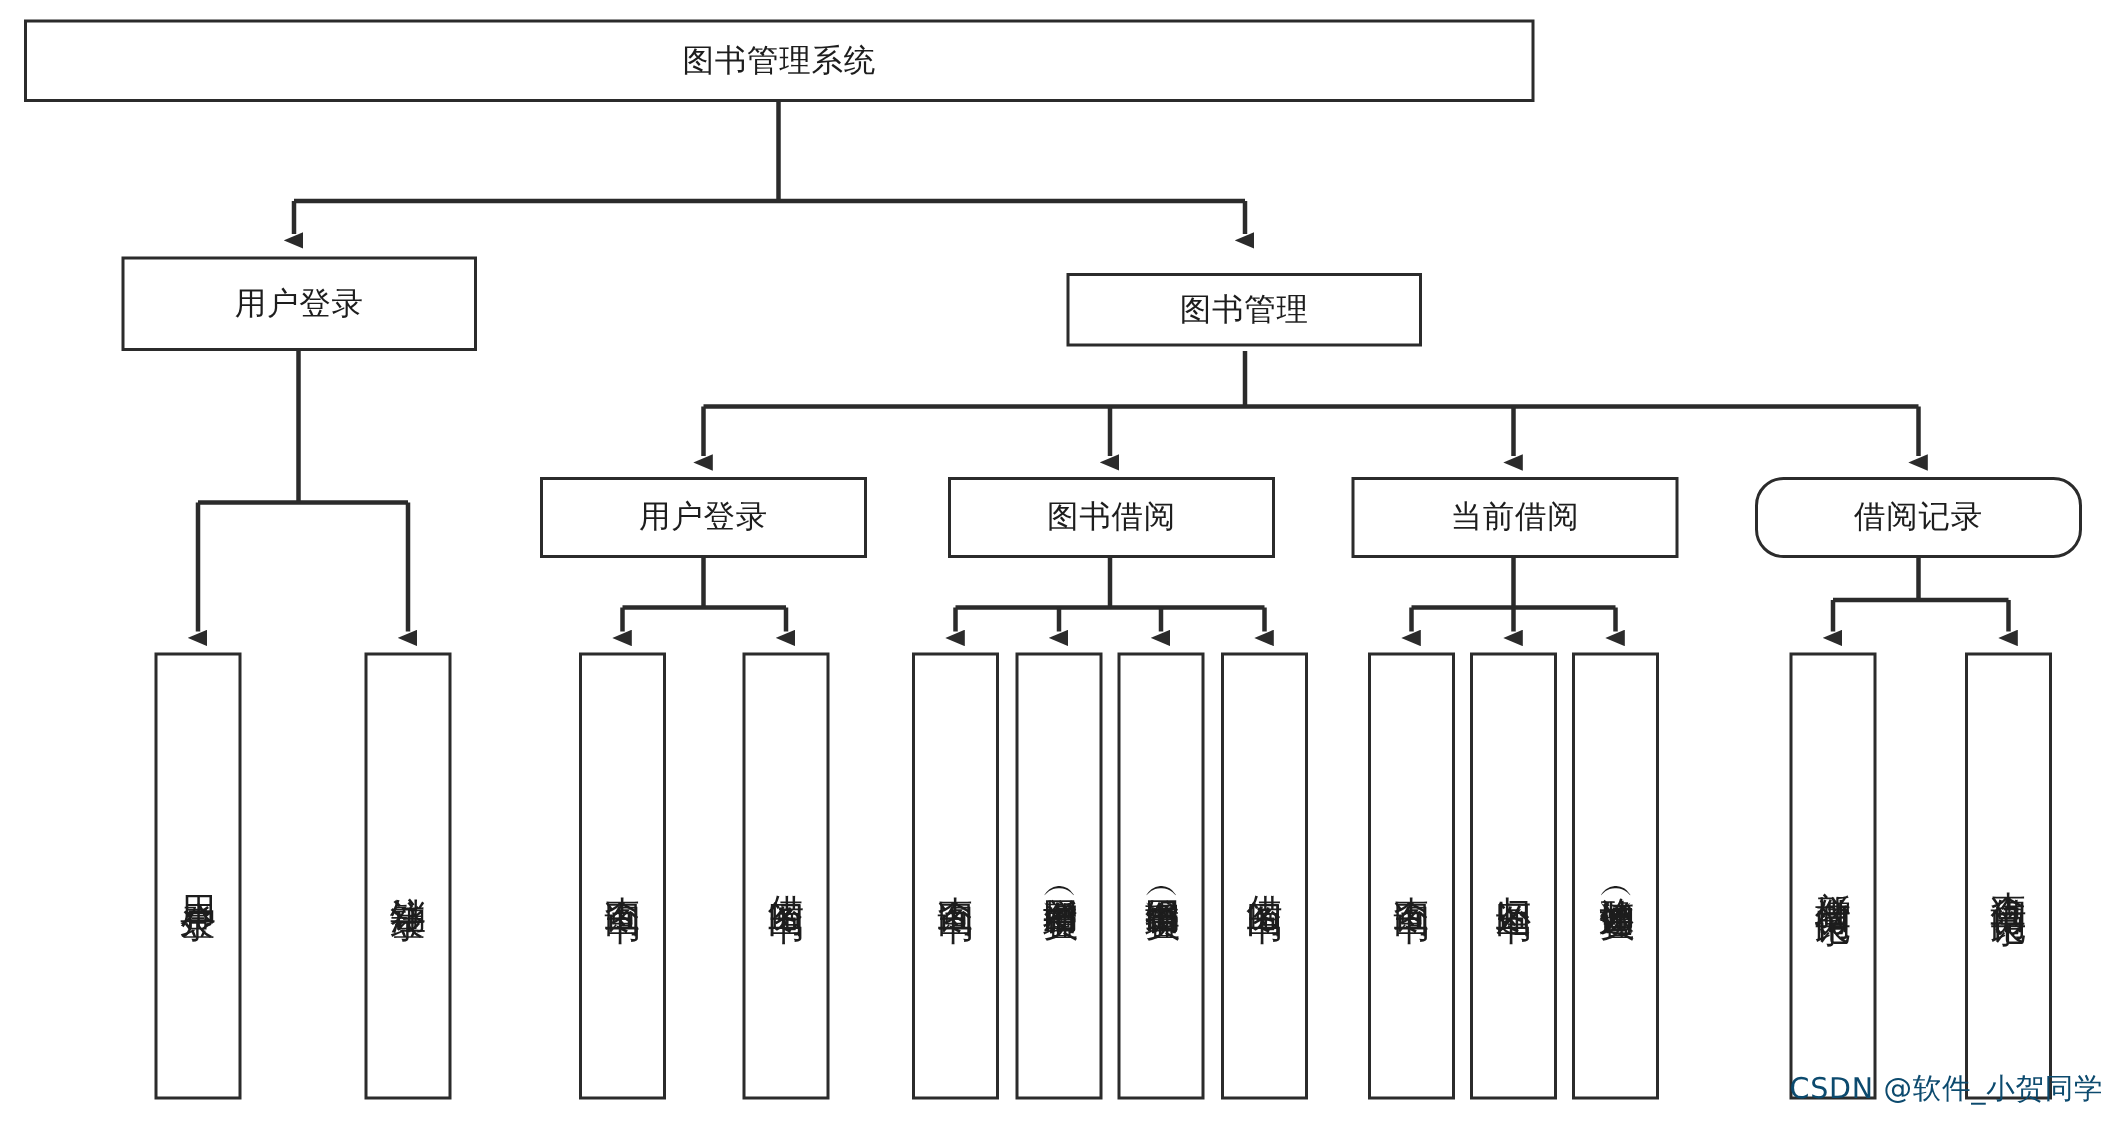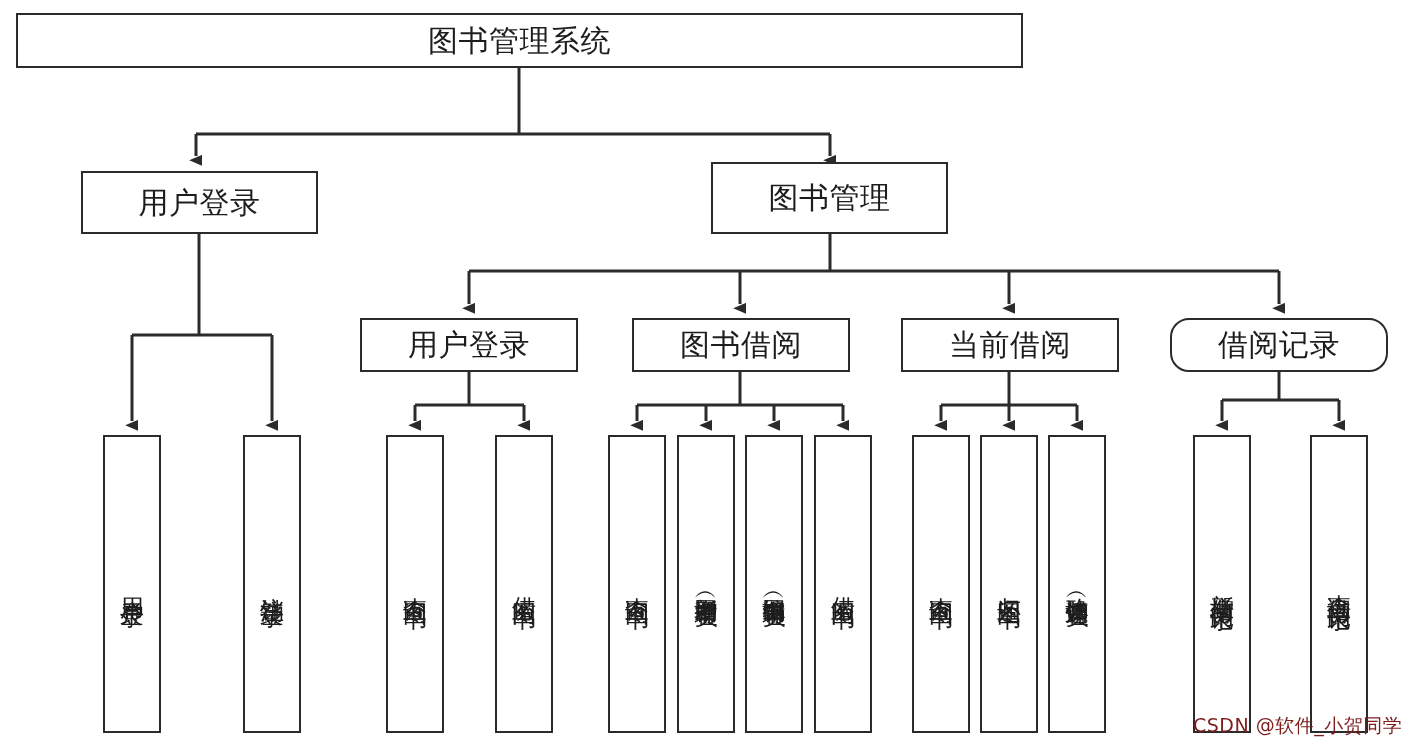--- a/index.html
+++ b/index.html
@@ -35,42 +35,42 @@
     justify-content: center;
     color: #1d1d1d;
   }
   .node .label {
     display: block;
     text-align: center;
     line-height: 1.12;
     letter-spacing: 0.5px;
   }
   .node.horiz .label {
-    font-size: 30px;
+    font-size: 21px;
     white-space: nowrap;
   }
   .node.vert {
     align-items: center;
     justify-content: center;
   }
   .node.vert .label {
     writing-mode: vertical-rl;
     text-orientation: upright;
     font-size: 24px;
     letter-spacing: 3px;
     line-height: 1;
     white-space: nowrap;
   }
   .node.vert.tight .label {
     font-size: 23px;
     letter-spacing: 1px;
   }
   .watermark {
     position: absolute;
-    color: #7f1d1d;
+    color: #0c4a6e;
     font-size: 19px;
     white-space: nowrap;
     letter-spacing: 0.5px;
   }
 </style>
 </head>
 <body>
 
 <div id="canvas">
 
@@ -129,21 +129,21 @@
     </g>
   </svg>
 
   <div class="node horiz" style="left:16px; top:13px; width:1007px; height:55px;">
     <span class="label">图书管理系统</span>
   </div>
 
   <div class="node horiz" style="left:81px; top:171px; width:237px; height:63px;">
     <span class="label">用户登录</span>
   </div>
-  <div class="node horiz" style="left:711px; top:162px; width:237px; height:72px;justify-content:center;">
+  <div class="node horiz" style="left:711px; top:182px; width:237px; height:49px;justify-content:center;">
     <span class="label">图书管理</span>
   </div>
 
   <div class="node horiz" style="left:360px; top:318px; width:218px; height:54px;">
     <span class="label">用户登录</span>
   </div>
   <div class="node horiz" style="left:901px; top:318px; width:218px; height:54px;">
     <span class="label">当前借阅</span>
   </div>
   <div class="node horiz" style="left:632px; top:318px; width:218px; height:54px;">

